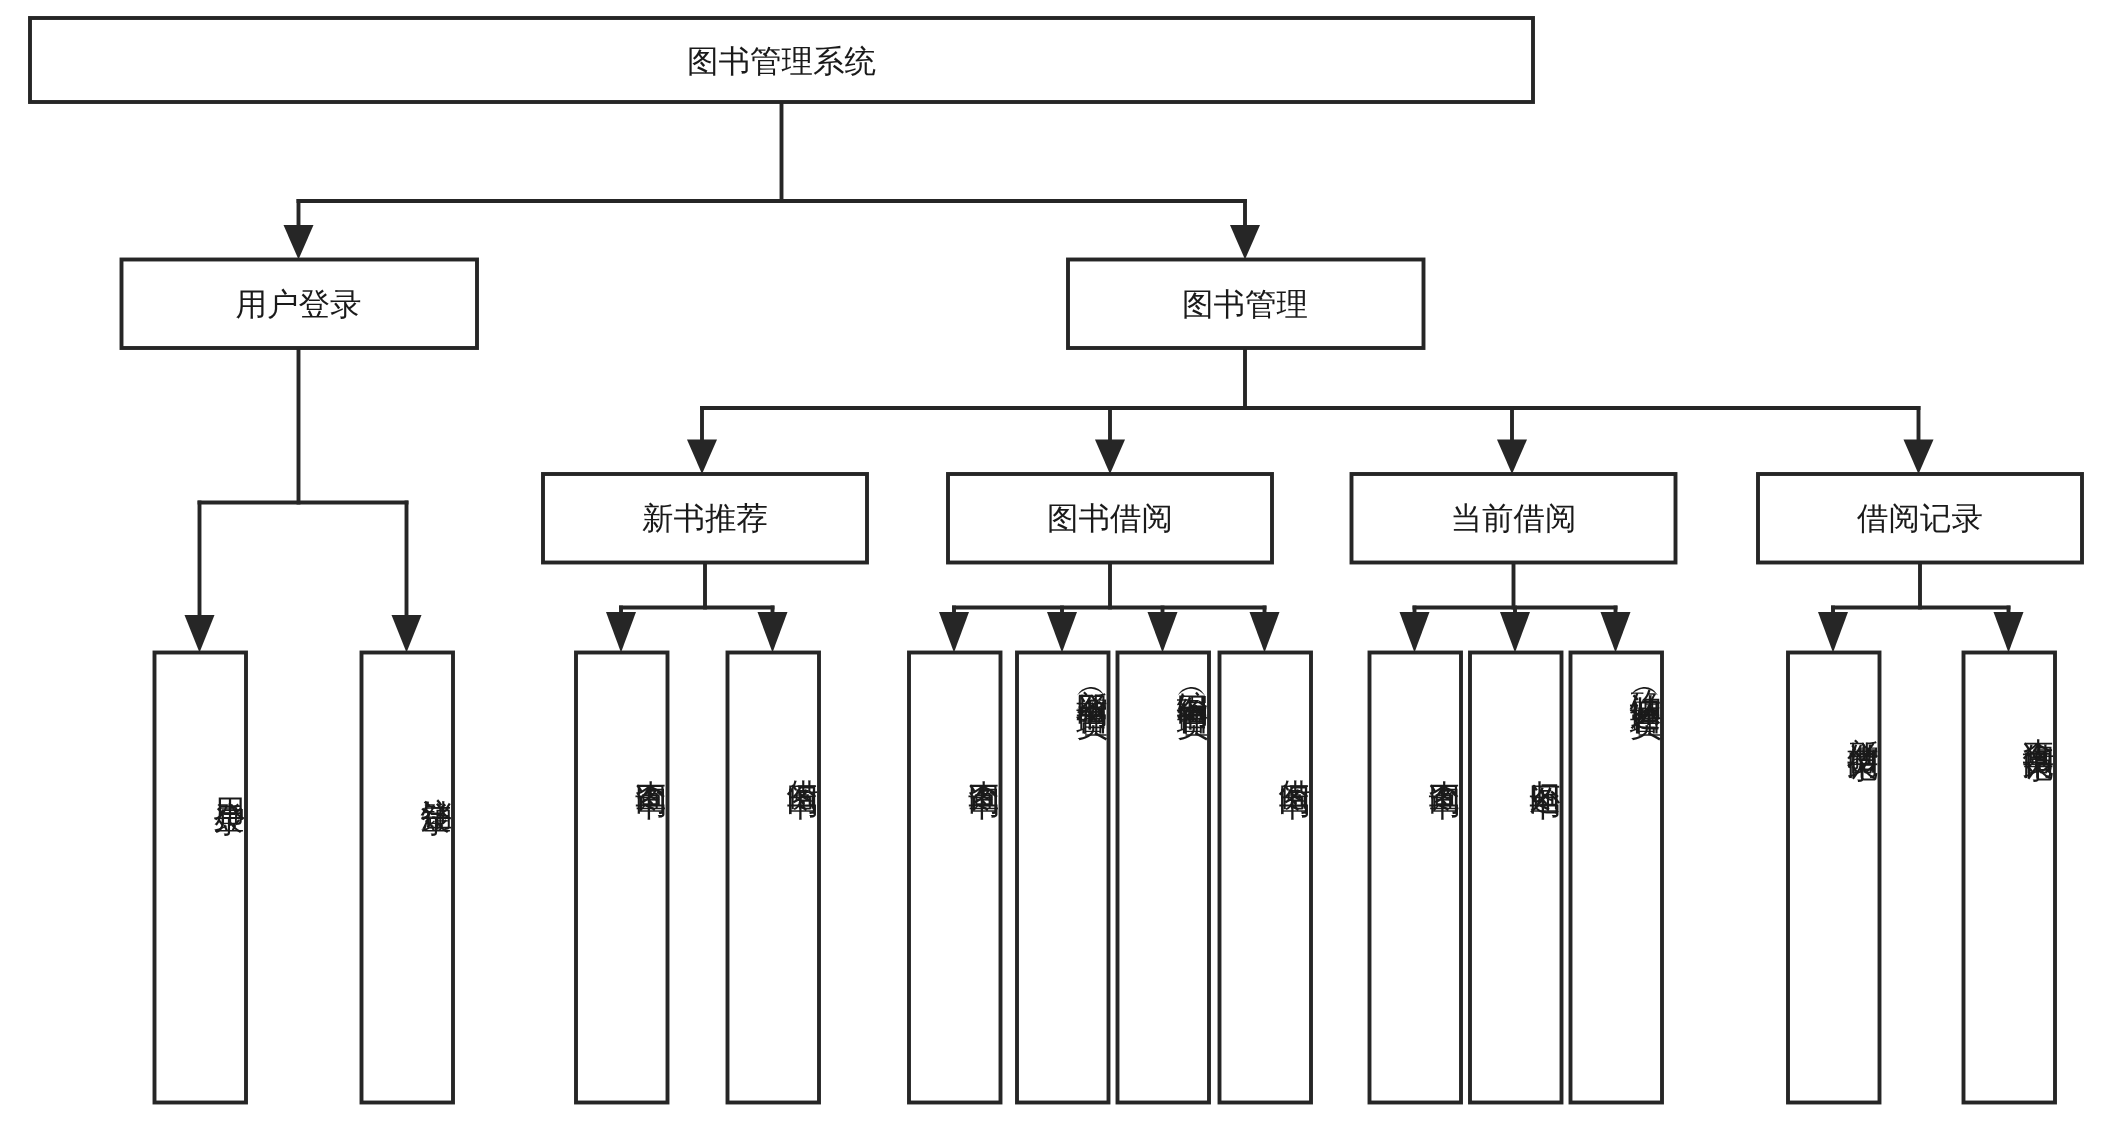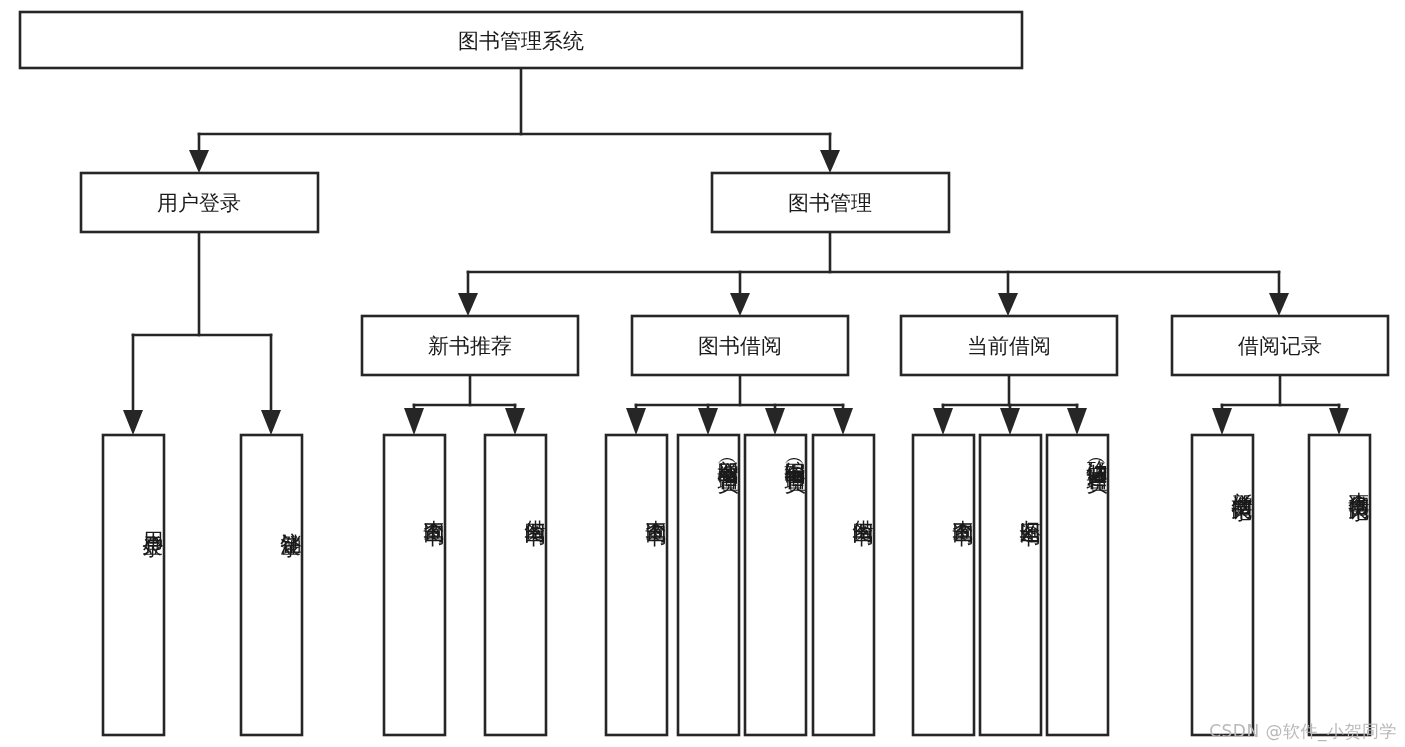--- a/index.html
+++ b/index.html
@@ -205,15 +205,14 @@
   <div class="v-label-wrap" style="left:745px; top:443px; width:61px;">编辑图书（管理员）</div>
   <div class="v-label-wrap" style="left:813px; top:503px; width:61px;">借阅图书</div>
 
   <div class="v-label-wrap" style="left:913px; top:503px; width:61px;">查询图书</div>
   <div class="v-label-wrap" style="left:980px; top:503px; width:61px;">归还图书</div>
   <div class="v-label-wrap" style="left:1047px; top:443px; width:61px;">确认归还（管理员）</div>
 
   <div class="v-label-wrap" style="left:1192px; top:475px; width:61px;">新增借阅记录</div>
   <div class="v-label-wrap" style="left:1309px; top:475px; width:61px;">查询借阅记录</div>
 
-  <div class="watermark">CSDN @软件_小贺同学</div>
 
 </div>
 
 </body></html>

